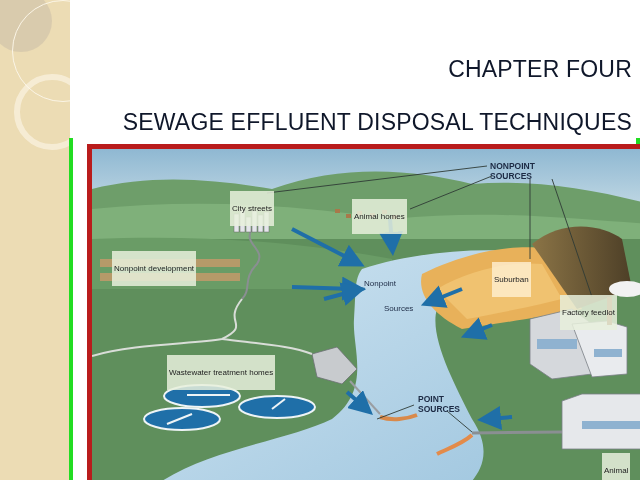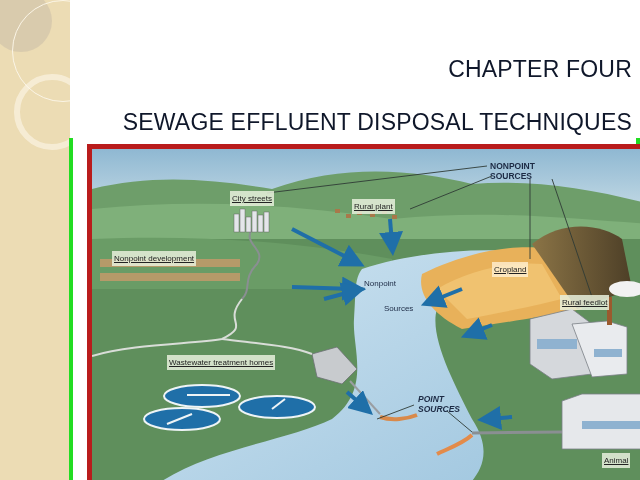--- a/index.html
+++ b/index.html
@@ -9,21 +9,21 @@
   .sidebar .ring1 { position:absolute; left:12px; top:0px; width:100px; height:100px; border-radius:50%; border:1.5px solid #fbf5e6; }
   .sidebar .ring2 { position:absolute; left:14px; top:74px; width:64px; height:64px; border-radius:50%; border:6px solid rgba(255,250,238,.55); }
   .title-area { position:absolute; left:70px; top:0; width:570px; height:138px; }
   .title-line { position:absolute; right:8px; font-family:Liberation Sans, sans-serif; color:#0f172a; font-size:23px; letter-spacing:0.2px; white-space:nowrap; }
   .title-line.l1 { top:56px; }
   .title-line.l2 { top:93px;margin-top:16px; }
   .frame { position:absolute; left:69px; top:138px; width:571px; height:342px; }
   .frame .greenbar-left { position:absolute; left:0; top:0; width:4px; height:342px; background:#22dd22; }
   .frame .greenbar-right { position:absolute; right:0; top:0; width:4px; height:342px; background:#22dd22; }
   .diagram { position:absolute; left:18px; top:6px; width:558px; height:332px; border:5px solid #b91c1c; }
-  .lbl { position:absolute; font-size:8px; color:#222; background:rgba(232,240,220,.85); padding:2px 2px; white-space:nowrap; line-height:11px;text-decoration:underline; }
+  .lbl { position:absolute; font-size:8px; color:#222; background:rgba(232,240,220,.85); padding:12px 2px; white-space:nowrap; line-height:11px; }
   .lbl-bold { position:absolute; font-size:8.5px; font-weight:bold; color:#1c2a44; white-space:nowrap; line-height:10px; }
   .lbl-plain { position:absolute; font-size:8px; color:#1c2a44; white-space:nowrap; }
 </style>
 </head>
 <body>
 
 <div class="sidebar">
   <div class="blob"></div>
   <div class="ring1"></div>
   <div class="ring2"></div>
@@ -147,26 +147,26 @@
         <line x1="322" y1="256" x2="285" y2="270"></line>
         <line x1="355" y1="262" x2="380" y2="283"></line>
       </g>
     </svg>
 
     <div class="lbl-bold" style="left:398px; top:12px;">
       <div>NONPOINT</div>
       <div>SOURCES</div>
     </div>
     <div class="lbl" style="left:138px; top:42px;">City streets</div>
-    <div class="lbl" style="left:260px; top:50px;">Rural plant</div>
+    <div class="lbl" style="left:260px; top:50px;">Animal homes</div>
     <div class="lbl" style="left:20px; top:102px;">Nonpoint development</div>
-    <div class="lbl" style="left:400px; top:113px; background:rgba(255,240,210,.8);">Cropland</div>
+    <div class="lbl" style="left:400px; top:113px; background:rgba(255,240,210,.8);">Suburban</div>
     <div class="lbl-plain" style="left:272px; top:130px;">Nonpoint</div>
     <div class="lbl-plain" style="left:292px; top:155px;">Sources</div>
-    <div class="lbl" style="left:468px; top:146px;">Rural feedlot</div>
+    <div class="lbl" style="left:468px; top:146px;">Factory feedlot</div>
     <div class="lbl" style="left:75px; top:206px;">Wastewater treatment homes</div>
-    <div class="lbl-bold" style="left:326px; top:245px;font-style:italic;">
+    <div class="lbl-bold" style="left:326px; top:245px;">
       <div>POINT</div>
       <div>SOURCES</div>
     </div>
     <div class="lbl" style="left:510px; top:304px;">Animal</div>
   </div>
 </div>
 
 </body></html>

